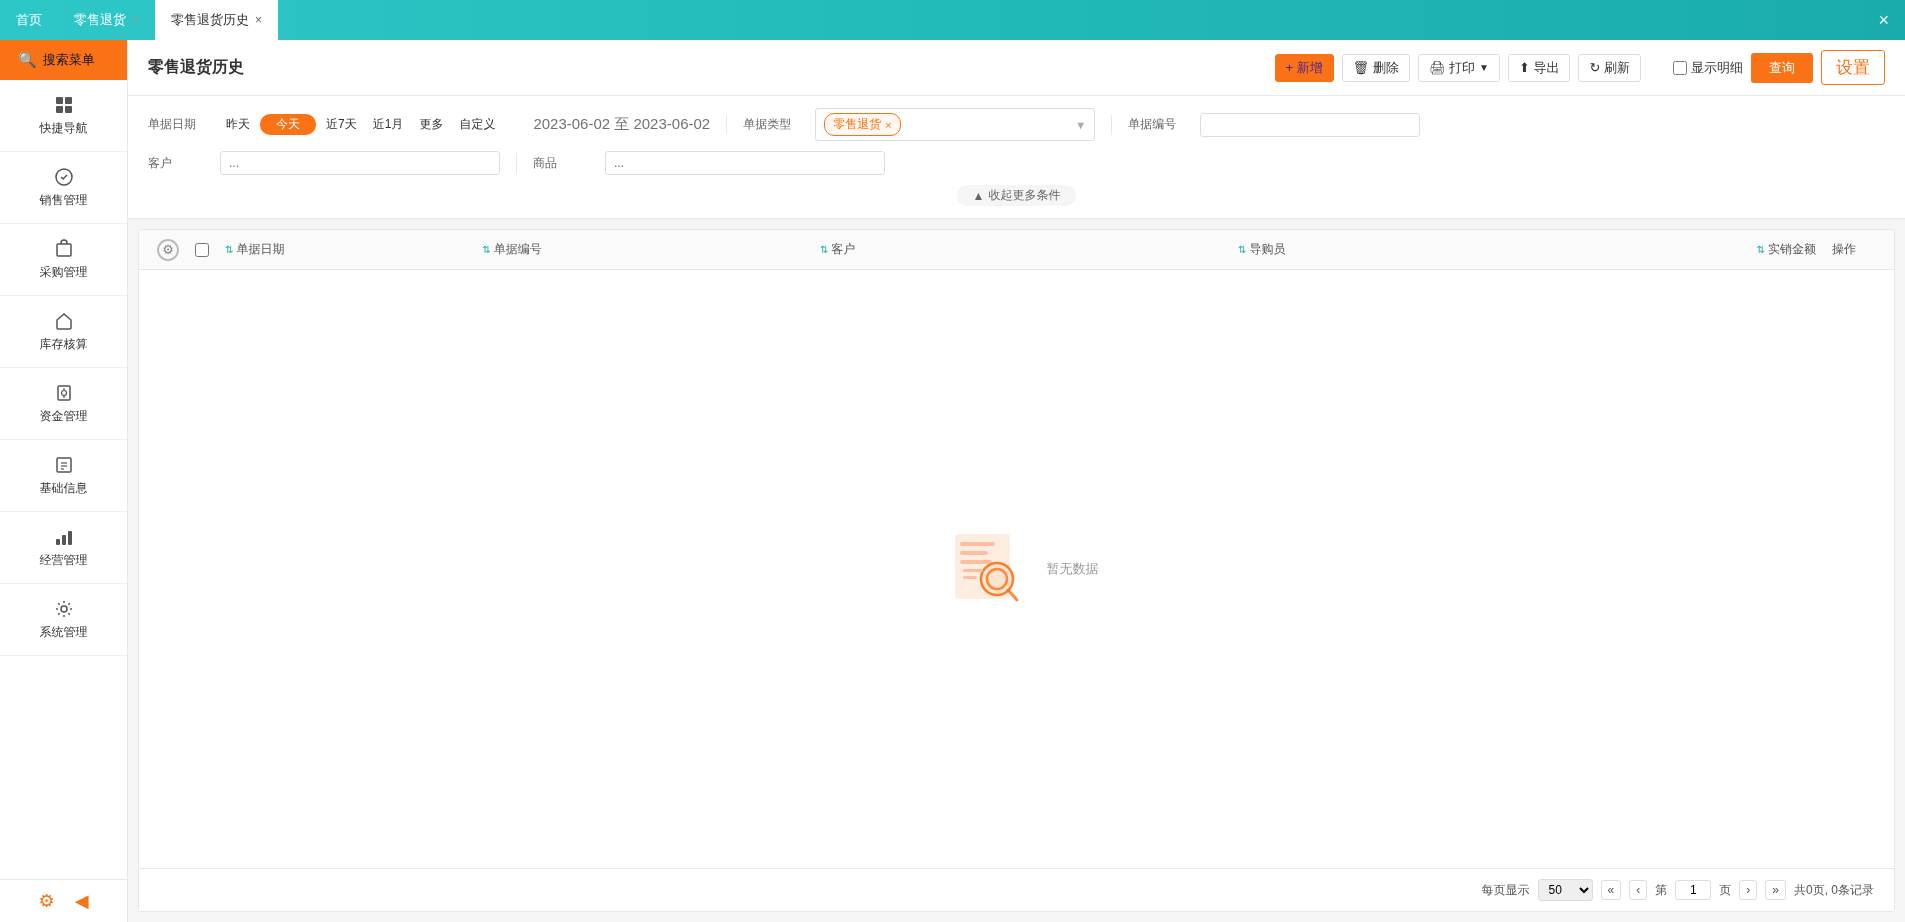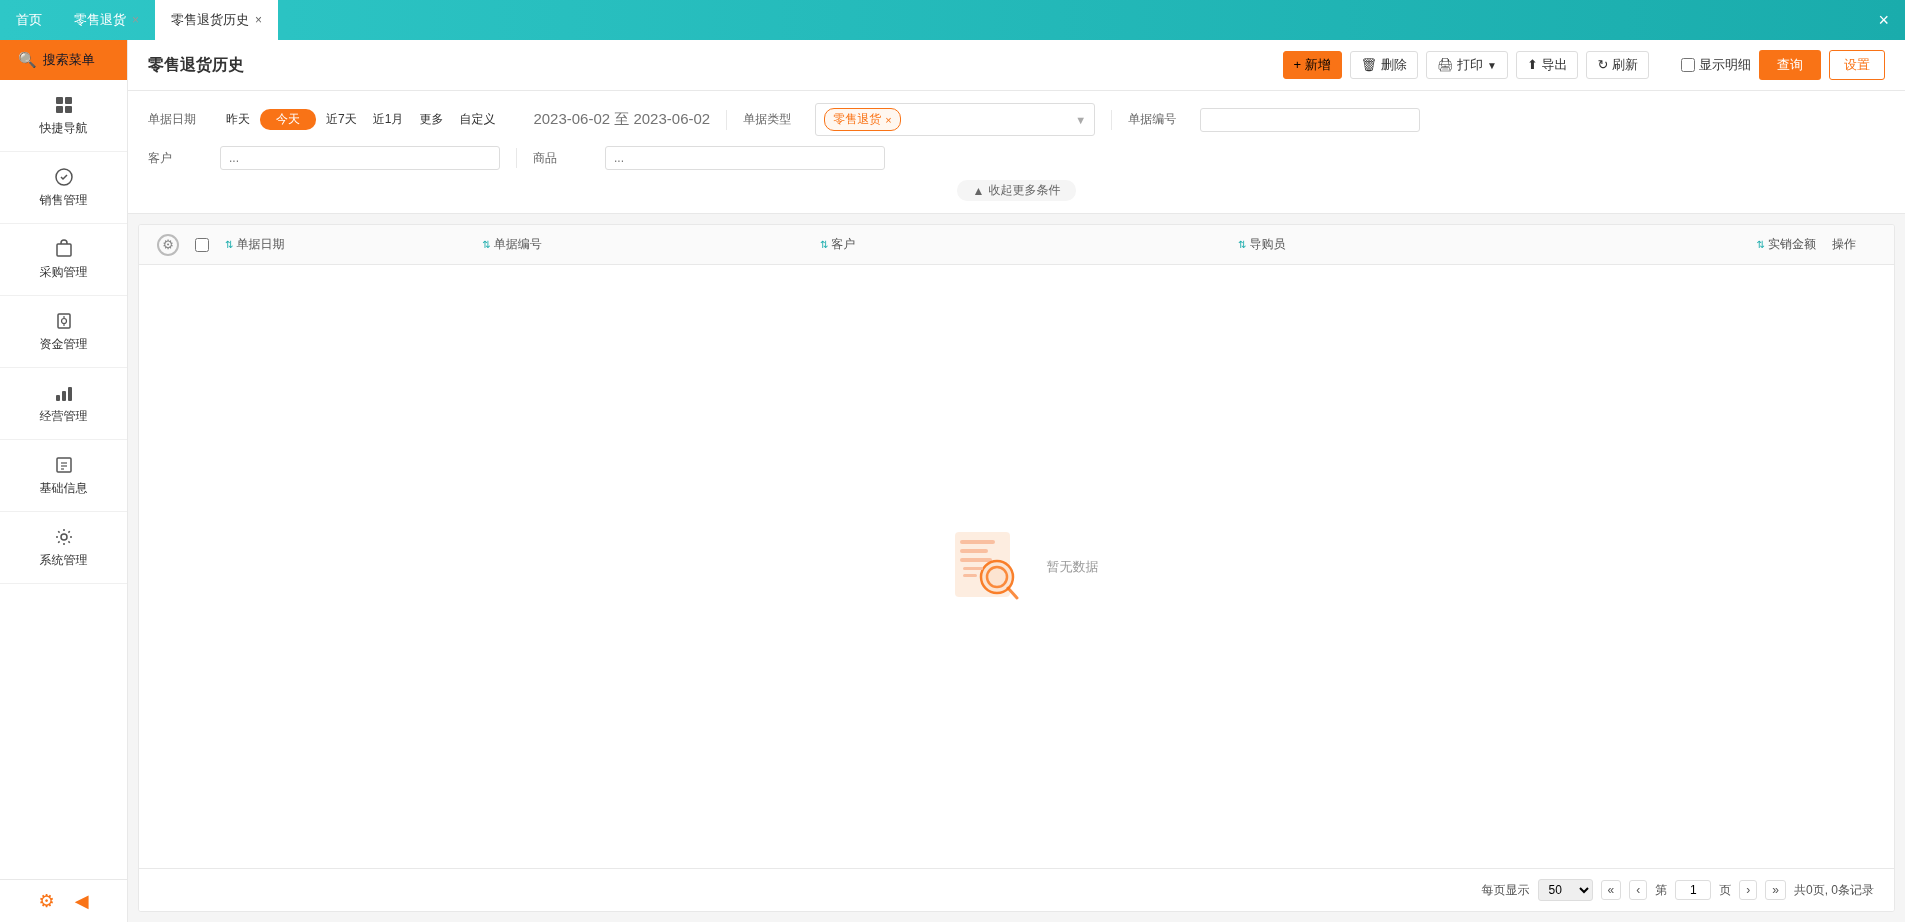--- a/index.html
+++ b/index.html
@@ -141,39 +141,39 @@
       padding: 4px 10px;
       border-radius: 3px;
       font-size: 13px;
       cursor: pointer;
       border: 1px solid #ddd;
       background: #fff;
       color: #333;
     }
     .btn-primary {
       background: #f97316;
-      color: #000000;
+      color: #4c1d95;
       border-color: #f97316;
     }
     .btn-query {
       background: #f97316;
       color: #fff;
       border: none;
       padding: 6px 18px;
       border-radius: 3px;
       font-size: 13px;
       cursor: pointer;
     }
     .btn-set {
       background: #fff;
       color: #f97316;
       border: 1px solid #f97316;
       padding: 5px 14px;
       border-radius: 3px;
-      font-size: 13px;
+      font-size: 17px;
       cursor: pointer;
     }
     .display-detail-checkbox {
       display: flex;
       align-items: center;
       gap: 4px;
       font-size: 13px;
       color: #333;
       margin-left: 24px;
     }
@@ -424,48 +424,56 @@
         <svg width="20" height="20" viewBox="0 0 20 20">
             <rect x="3" y="5" width="14" height="12" rx="1" fill="none" stroke="#555" stroke-width="1.5"></rect>
             <path d="M7 5V4a3 3 0 016 0v1" stroke="#555" stroke-width="1.5" fill="none"></path>
           </svg>
       </div>
       <span>采购管理</span>
     </div>
     <div class="sidebar-item">
       <div class="sidebar-icon">
         <svg width="20" height="20" viewBox="0 0 20 20">
+            <path d="M3 9l7-6 7 6v8a1 1 0 01-1 1H4a1 1 0 01-1-1V9z" fill="none" stroke="#555" stroke-width="1.5"></path>
+          </svg>
+      </div>
+      <span>库存核算</span>
+    </div>
+    <div class="sidebar-item">
+      <div class="sidebar-icon">
+        <svg width="20" height="20" viewBox="0 0 20 20">
             <rect x="4" y="3" width="12" height="14" rx="1" fill="none" stroke="#555" stroke-width="1.5"></rect>
             <circle cx="10" cy="10" r="2.5" fill="none" stroke="#555" stroke-width="1.2"></circle>
             <line x1="10" y1="5" x2="10" y2="7" stroke="#555" stroke-width="1.2"></line>
             <line x1="10" y1="13" x2="10" y2="15" stroke="#555" stroke-width="1.2"></line>
           </svg>
       </div>
       <span>资金管理</span>
     </div>
     <div class="sidebar-item">
       <div class="sidebar-icon">
         <svg width="20" height="20" viewBox="0 0 20 20">
-            <rect x="2" y="12" width="4" height="6" rx="1" fill="#555"></rect>
-            <rect x="8" y="8" width="4" height="10" rx="1" fill="#555"></rect>
-            <rect x="14" y="4" width="4" height="14" rx="1" fill="#555"></rect>
-          </svg>
-      </div>
-      <span>经营管理</span>
-    </div>
-    <div class="sidebar-item">
-      <div class="sidebar-icon">
-        <svg width="20" height="20" viewBox="0 0 20 20">
             <rect x="3" y="3" width="14" height="14" rx="1" fill="none" stroke="#555" stroke-width="1.5"></rect>
             <line x1="7" y1="8" x2="13" y2="8" stroke="#555" stroke-width="1.2"></line>
             <line x1="7" y1="11" x2="13" y2="11" stroke="#555" stroke-width="1.2"></line>
             <line x1="7" y1="14" x2="10" y2="14" stroke="#555" stroke-width="1.2"></line>
           </svg>
       </div>
       <span>基础信息</span>
+    </div>
+    <div class="sidebar-item">
+      <div class="sidebar-icon">
+        <svg width="20" height="20" viewBox="0 0 20 20">
+            <rect x="2" y="12" width="4" height="6" rx="1" fill="#555"></rect>
+            <rect x="8" y="8" width="4" height="10" rx="1" fill="#555"></rect>
+            <rect x="14" y="4" width="4" height="14" rx="1" fill="#555"></rect>
+          </svg>
+      </div>
+      <span>经营管理</span>
     </div>
     <div class="sidebar-item">
       <div class="sidebar-icon">
         <svg width="20" height="20" viewBox="0 0 20 20">
             <circle cx="10" cy="10" r="3" fill="none" stroke="#555" stroke-width="1.5"></circle>
             <path d="M10 2v2M10 16v2M2 10h2M16 10h2M4.2 4.2l1.4 1.4M14.4 14.4l1.4 1.4M4.2 15.8l1.4-1.4M14.4 5.6l1.4-1.4" stroke="#555" stroke-width="1.5"></path>
           </svg>
       </div>
       <span>系统管理</span>
     </div>

